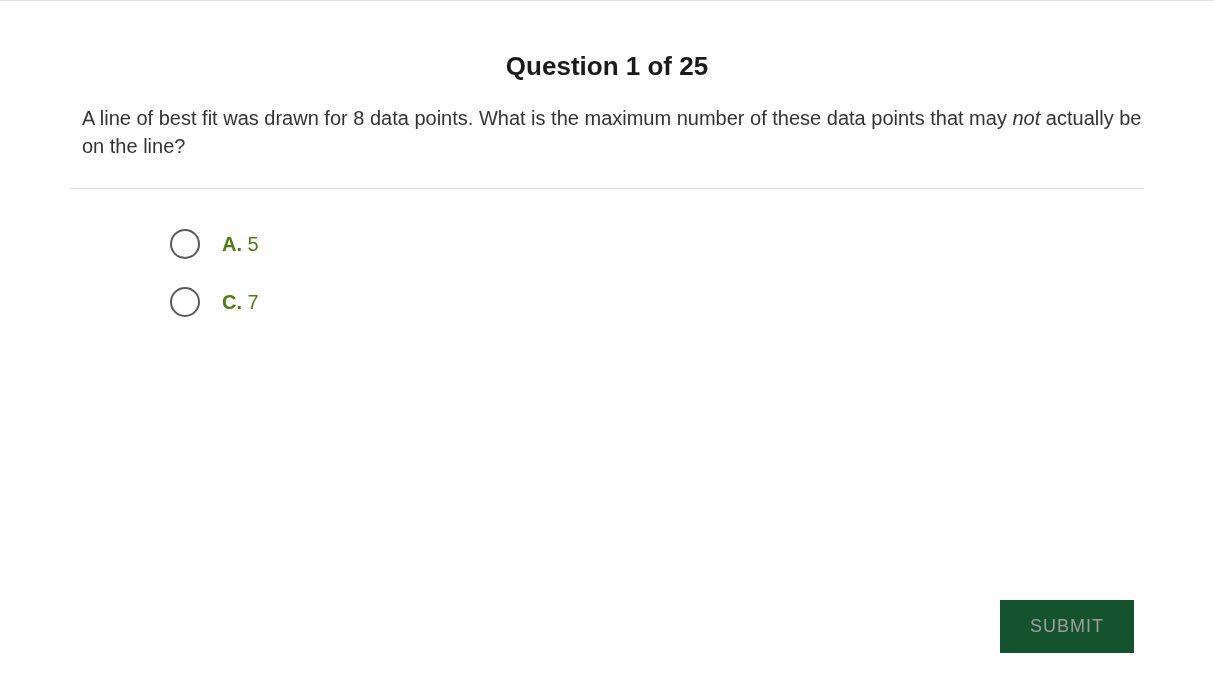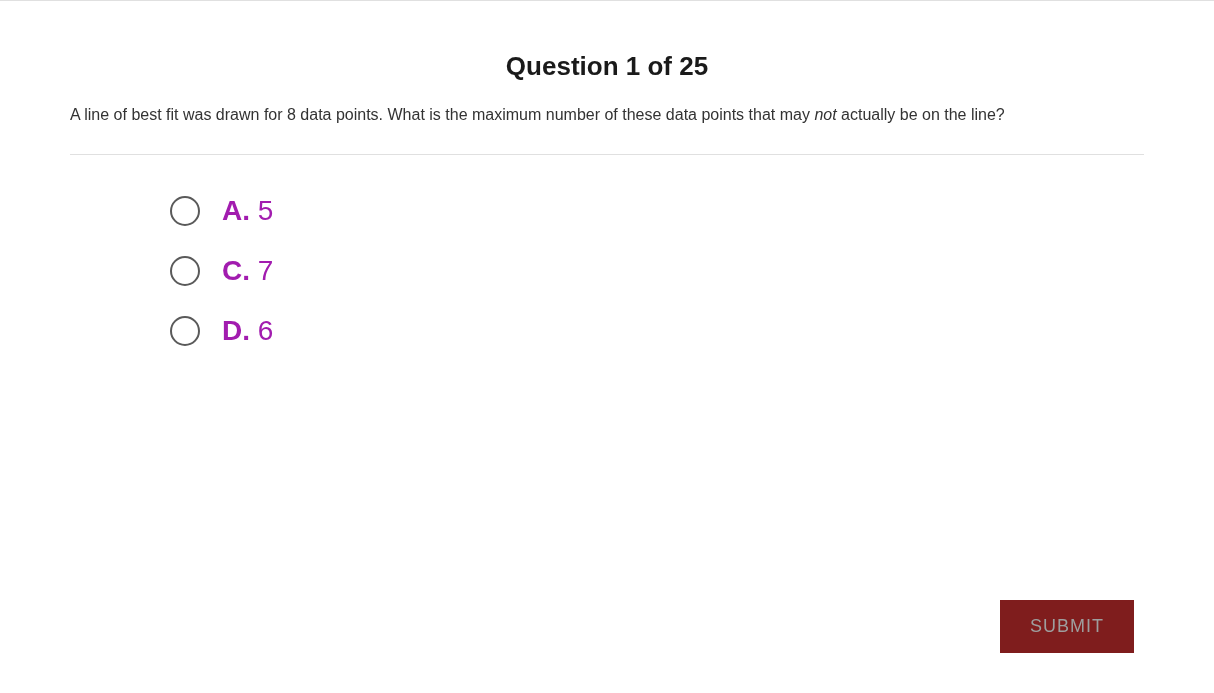--- a/index.html
+++ b/index.html
@@ -16,24 +16,25 @@
       padding: 50px 70px;
     }
     .question-header {
       font-size: 26px;
       font-weight: bold;
       color: #1a1a1a;
       margin-bottom: 22px;
       text-align: center;
     }
     .question-text {
-      font-size: 16px;
+      font-size: 20px;
       color: #333;
       line-height: 1.4;
       margin-bottom: 28px;
+      margin-left: 12px;
     }
     .question-text em {
       font-style: italic;
     }
     .divider {
       border: none;
       border-top: 1px solid #e0e0e0;
       margin-bottom: 40px;
     }
     .options {
@@ -47,33 +48,33 @@
     }
     .radio-circle {
       width: 30px;
       height: 30px;
       border: 2.5px solid #5a5a5a;
       border-radius: 50%;
       margin-right: 22px;
       flex-shrink: 0;
     }
     .option-label {
-      font-size: 28px;
-      color: #a21caf;
+      font-size: 20px;
+      color: #4d7c0f;
     }
     .option-letter {
       font-weight: bold;
     }
     .submit-container {
       position: absolute;
       bottom: 40px;
       right: 80px;
     }
     .submit-btn {
-      background: #7f1d1d;
+      background: #14532d;
       border: none;
       padding: 16px 30px;
       font-size: 18px;
       letter-spacing: 1px;
       color: #9e9e9e;
       cursor: pointer;
       font-family: Arial, Helvetica, sans-serif;
     }
   </style>
 </head>
@@ -95,24 +96,17 @@
       <span>5</span>
     </span>
   </div>
   <div class="option">
     <span class="radio-circle"></span>
     <span class="option-label">
       <span class="option-letter">C.</span>
       <span>7</span>
     </span>
   </div>
-  <div class="option">
-    <span class="radio-circle"></span>
-    <span class="option-label">
-      <span class="option-letter">D.</span>
-      <span>6</span>
-    </span>
-  </div>
 </div>
 
 <div class="submit-container">
   <button class="submit-btn">SUBMIT</button>
 </div>
 
 </body></html>

